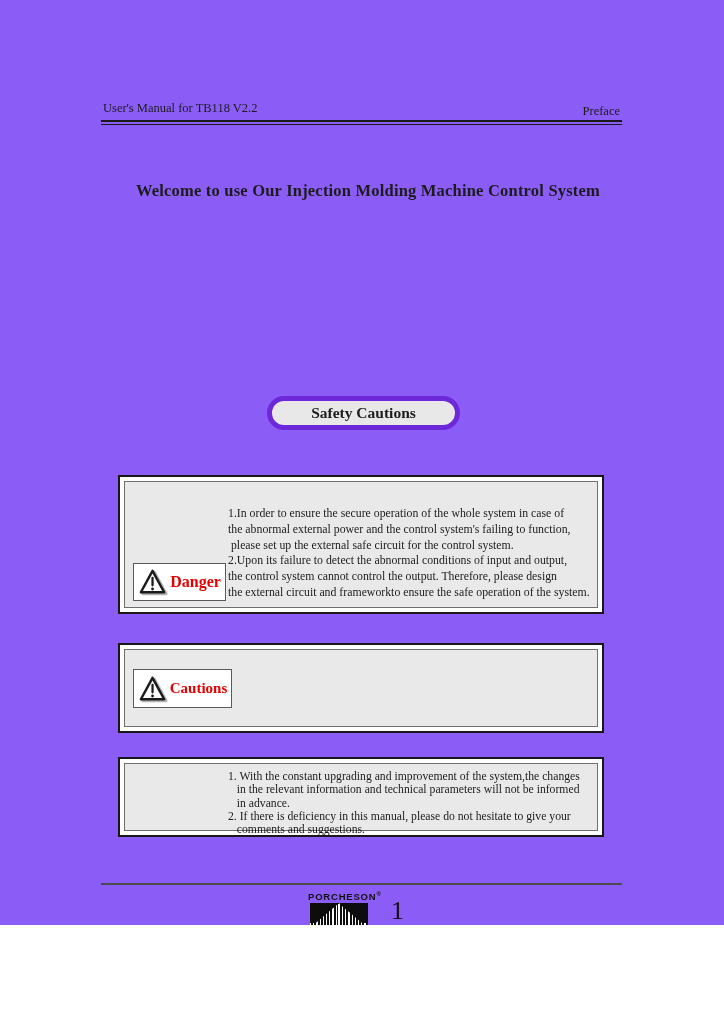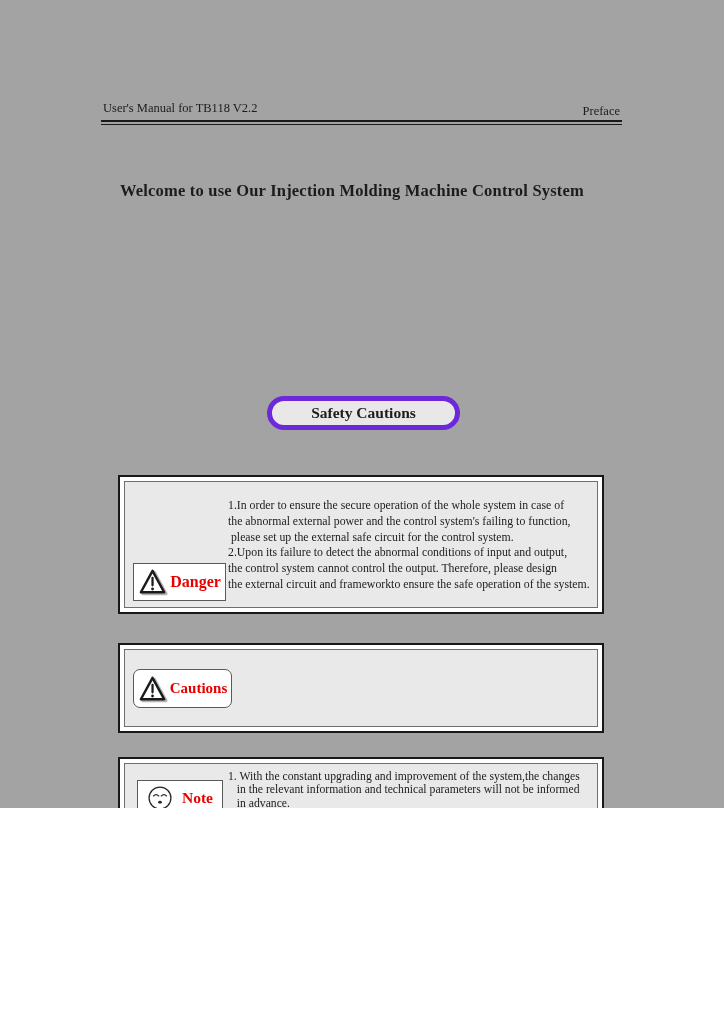--- a/index.html
+++ b/index.html
@@ -1,33 +1,33 @@
 <!DOCTYPE html>
 <html style="--accent-red: #e60000; --box-interior: #e9e9e9;"><head>
 <meta charset="utf-8">
 <style>
   html,body { margin:0; padding:0; background:#fff; }
   .page {
-    position:relative; width:724px; height:808px; background:#a3a3a3;
+    position:relative; width:724px; height:925px; background:#8b5cf6;
     font-family:"Liberation Serif","DejaVu Serif",serif; color:#1c1c1c;
     overflow:hidden;
   }
 
   
   .hdr-left  { position:absolute; left:103px; top:101px; font-size:12.5px; }
   .hdr-right { position:absolute; right:104px; top:104px; font-size:12.5px;text-align:right; }
   .hdr-rule  {
     position:absolute; left:101px; top:120px; width:521px; height:5px;
     border-top:2.5px solid #1a1a1a; border-bottom:1.3px solid #1a1a1a; box-sizing:border-box;
   }
 
   
   .title {
     position:absolute; left:0; top:181px; width:704px; text-align:center;
-    font-size:16.5px; font-weight:bold; letter-spacing:0.2px;
+    font-size:16.5px; font-weight:bold; letter-spacing:0.2px;padding-left:16px;
   }
 
   
   .pill {
     position:absolute; left:267px; top:396px; width:193px; height:34px;
     background:#e8e8e8; border:5px solid #6d28d9; border-radius:17px;
     display:flex; align-items:center; justify-content:center; box-sizing:border-box;
   }
   .pill span { font-size:15.5px; font-weight:bold; }
 
@@ -49,32 +49,32 @@
   }
   .box-danger   { top:475px; height:139px; }
   .box-cautions { top:643px; height:90px;  }
   .box-note     { top:757px; height:80px;  }
 
   .labelbox {
     position:absolute; background:#fff; border:1px solid #5a5a5a; box-sizing:border-box;
     display:flex; align-items:center; justify-content:center; gap:2px;
   }
   .box-danger   .labelbox { left:8px;  top:45px; width:93px; height:38px;margin-top:36px; }
-  .box-cautions .labelbox { left:8px;  top:19px; width:99px; height:39px;border-radius:7px; }
+  .box-cautions .labelbox { left:8px;  top:19px; width:99px; height:39px; }
   .box-note     .labelbox { left:12px; top:16px; width:86px; height:35px; gap:9px; }
   .labeltext { color:var(--accent-red,#e60000); font-weight:bold; font-size:16px; white-space:nowrap; }
   .box-cautions .labeltext { font-size:15px; }
   .box-note .labeltext { font-size:15.5px; }
   .icon { display:inline-flex; line-height:0; }
 
   .boxlines {
     position:absolute; left:103px; white-space:pre; font-size:11.8px;
     line-height:15.8px; color:#1c1c1c;
   }
-  .box-danger   .boxlines { top:16px; }
+  .box-danger   .boxlines { top:24px; }
   .box-cautions .boxlines { top:3px;  }
   .box-note     .boxlines { top:6px;  line-height:13.3px; font-size:11.7px; }
 
   
   .ftr-rule { position:absolute; left:101px; top:883px; width:521px; height:2px; background:#4c4c4c; }
   .brand { position:absolute; left:308px; top:891px; width:62px; text-align:center; }
   .brand-name {
     font-family:"Liberation Sans","DejaVu Sans",sans-serif; font-weight:bold;
     font-size:9.5px; letter-spacing:0.8px; color:#111; white-space:nowrap;
   }
@@ -141,31 +141,20 @@
             <circle cx="15.5" cy="22.5" r="1.5" fill="#1a1a1a"></circle>
           </svg>
         </span>
         <span class="labeltext">Cautions</span>
       </div>
     </div>
   </section>
 
   <section class="warnbox box-note">
     <div class="inner">
-      <div class="labelbox">
-        <span class="icon">
-          <svg width="26" height="26" viewBox="0 0 30 30">
-            <circle cx="15" cy="15" r="12.6" fill="#fff" stroke="#2a2a2a" stroke-width="1.5"></circle>
-            <path d="M7.5 12.6 Q10.5 9.6 13.5 12.6" fill="none" stroke="#2a2a2a" stroke-width="1.5" stroke-linecap="round"></path>
-            <path d="M16.5 12.6 Q19.5 9.6 22.5 12.6" fill="none" stroke="#2a2a2a" stroke-width="1.5" stroke-linecap="round"></path>
-            <ellipse cx="15" cy="19.8" rx="2.2" ry="1.7" fill="#2a2a2a"></ellipse>
-          </svg>
-        </span>
-        <span class="labeltext">Note</span>
-      </div>
       <div class="boxlines">1. With the constant upgrading and improvement of the system,the changes
    in the relevant information and technical parameters will not be informed
    in advance.
 2. If there is deficiency in this manual, please do not hesitate to give your
    comments and suggestions.</div>
     </div>
   </section>
 
   <div class="ftr-rule"></div>
 

